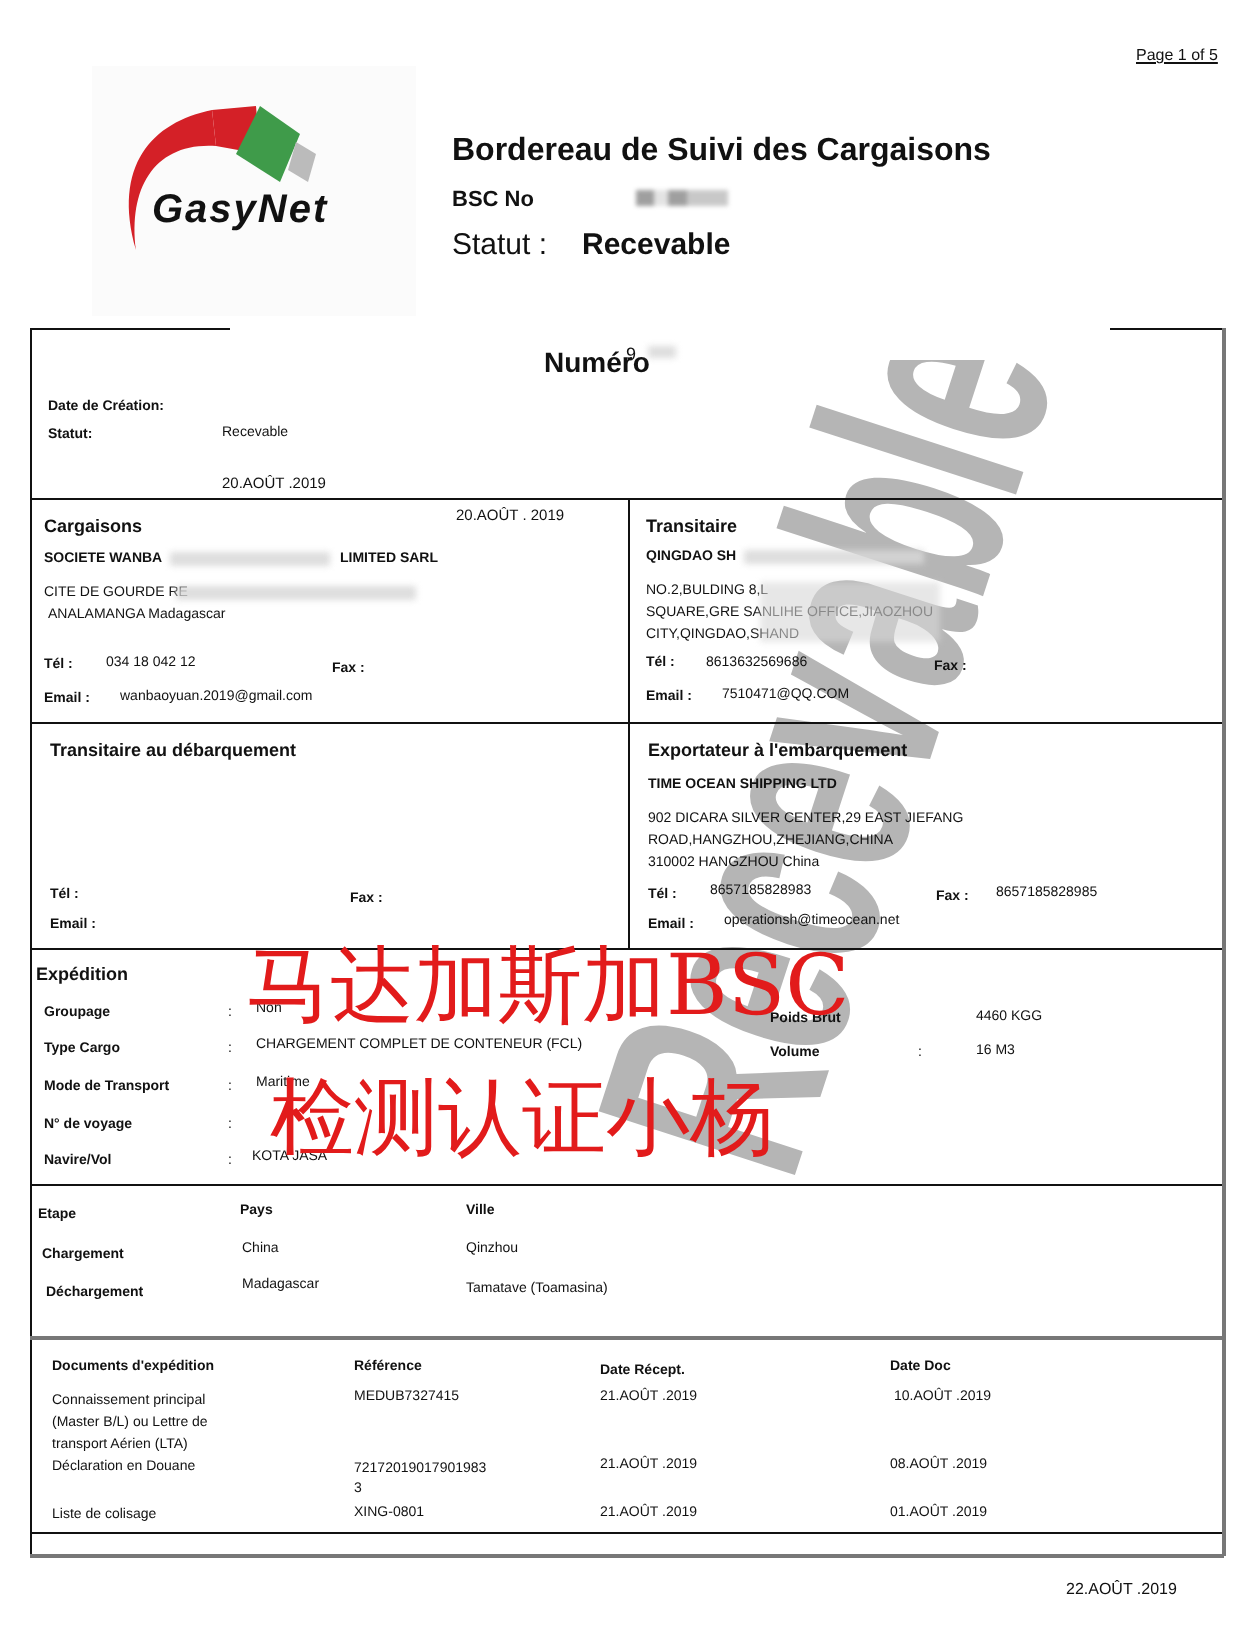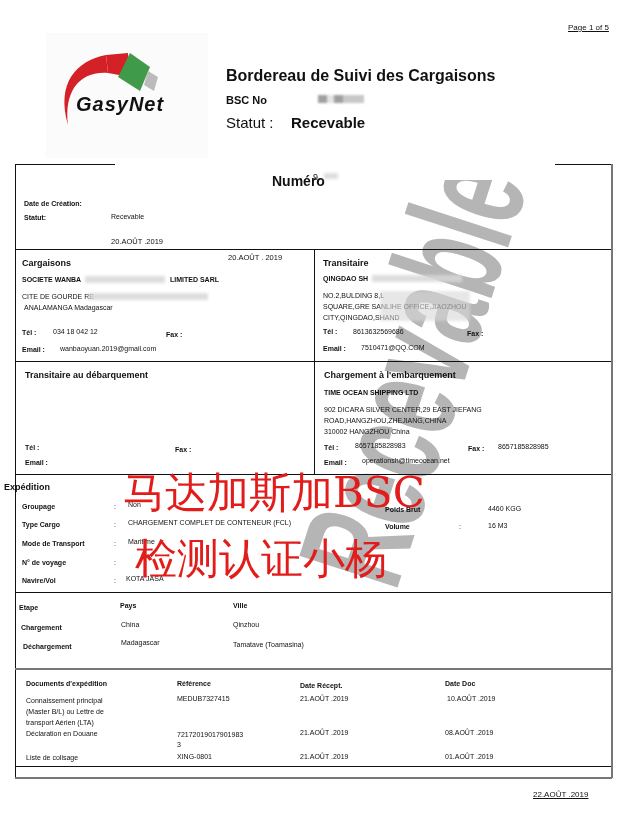--- a/index.html
+++ b/index.html
@@ -105,33 +105,33 @@
 <div class="abs small" style="left:353px; top:328px;">8613632569686</div>
 <div class="abs lbl" style="left:467px; top:330px;">Fax :</div>
 <div class="abs lbl" style="left:323px; top:345px;">Email :</div>
 <div class="abs small" style="left:361px; top:344px;">7510471@QQ.COM</div>
 
 <div class="abs sec-title" style="left:25px; top:370px;text-align:center;">Transitaire au débarquement</div>
 <div class="abs lbl" style="left:25px; top:444px;">Tél :</div>
 <div class="abs lbl" style="left:175px; top:446px;">Fax :</div>
 <div class="abs lbl" style="left:25px; top:459px;">Email :</div>
 
-<div class="abs sec-title" style="left:324px; top:370px;">Chargement à l'embarquement</div>
+<div class="abs sec-title" style="left:324px; top:370px;">Exportateur à l'embarquement</div>
 <div class="abs lbl" style="left:324px; top:389px;">TIME OCEAN SHIPPING LTD</div>
 <div class="abs small" style="left:324px; top:406px;">902 DICARA SILVER CENTER,29 EAST JIEFANG</div>
 <div class="abs small" style="left:324px; top:417px;">ROAD,HANGZHOU,ZHEJIANG,CHINA</div>
 <div class="abs small" style="left:324px; top:428px;">310002 HANGZHOU China</div>
 <div class="abs lbl" style="left:324px; top:444px;">Tél :</div>
 <div class="abs small" style="left:355px; top:442px;">8657185828983</div>
 <div class="abs lbl" style="left:468px; top:445px;">Fax :</div>
 <div class="abs small" style="left:498px; top:443px;">8657185828985</div>
 <div class="abs lbl" style="left:324px; top:459px;">Email :</div>
 <div class="abs small" style="left:362px; top:457px;">operationsh@timeocean.net</div>
 
-<div class="abs sec-title" style="left:4px; top:482px;">Expédition</div>
+<div class="abs sec-title" style="left:18px; top:482px;">Expédition</div>
 
 <div class="abs lbl" style="left:22px; top:503px;">Groupage</div>
 <div class="abs small" style="left:114px; top:503px;">:</div>
 <div class="abs small" style="left:128px; top:501px;">Non</div>
 
 <div class="abs lbl" style="left:22px; top:521px;">Type Cargo</div>
 <div class="abs small" style="left:114px; top:521px;">:</div>
 <div class="abs small" style="left:128px; top:519px;">CHARGEMENT COMPLET DE CONTENEUR (FCL)</div>
 
 <div class="abs lbl" style="left:22px; top:540px;">Mode de Transport</div>
@@ -182,13 +182,13 @@
 <div class="abs small" style="left:177px; top:731px;">72172019017901983</div>
 <div class="abs small" style="left:177px; top:741px;">3</div>
 <div class="abs small" style="left:300px; top:729px;">21.AOÛT .2019</div>
 <div class="abs small" style="left:445px; top:729px;">08.AOÛT .2019</div>
 
 <div class="abs small" style="left:26px; top:754px;">Liste de colisage</div>
 <div class="abs small" style="left:177px; top:753px;">XING-0801</div>
 <div class="abs small" style="left:300px; top:753px;">21.AOÛT .2019</div>
 <div class="abs small" style="left:445px; top:753px;">01.AOÛT .2019</div>
 
-<div class="abs" style="left:533px; top:790px; font-size:8px;text-decoration:underline;">22.AOÛT .2019</div>
+<div class="abs" style="left:533px; top:790px; font-size:8px;">22.AOÛT .2019</div>
 
 </body></html>

